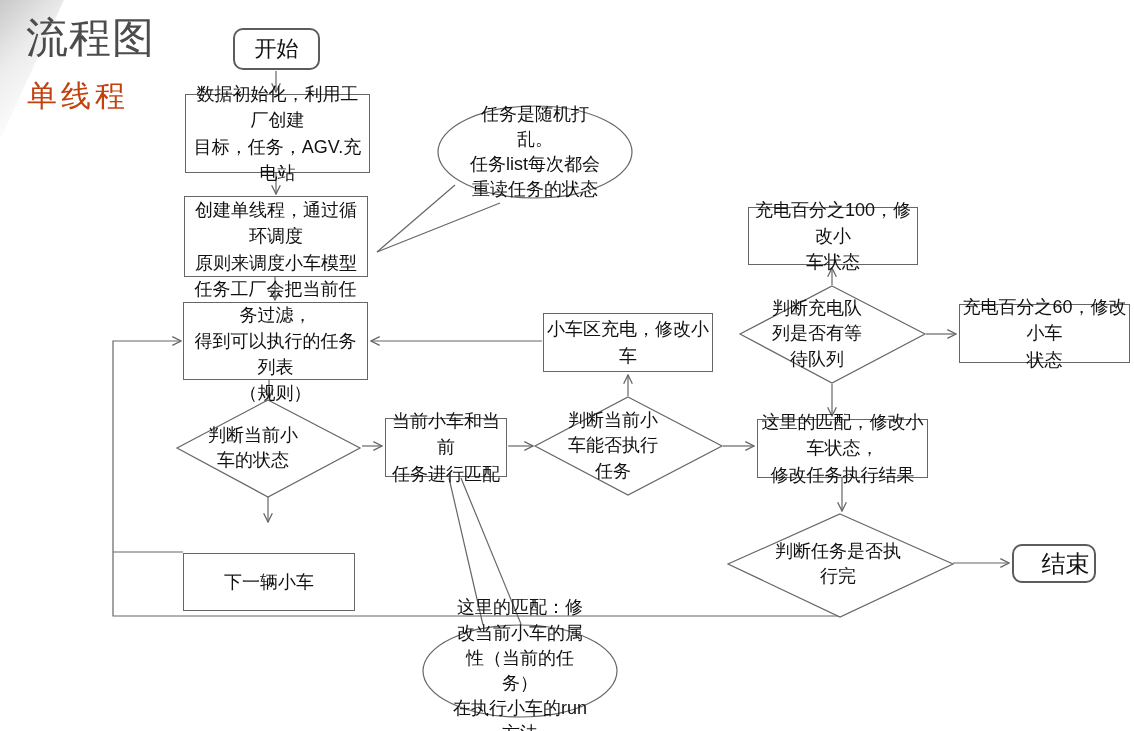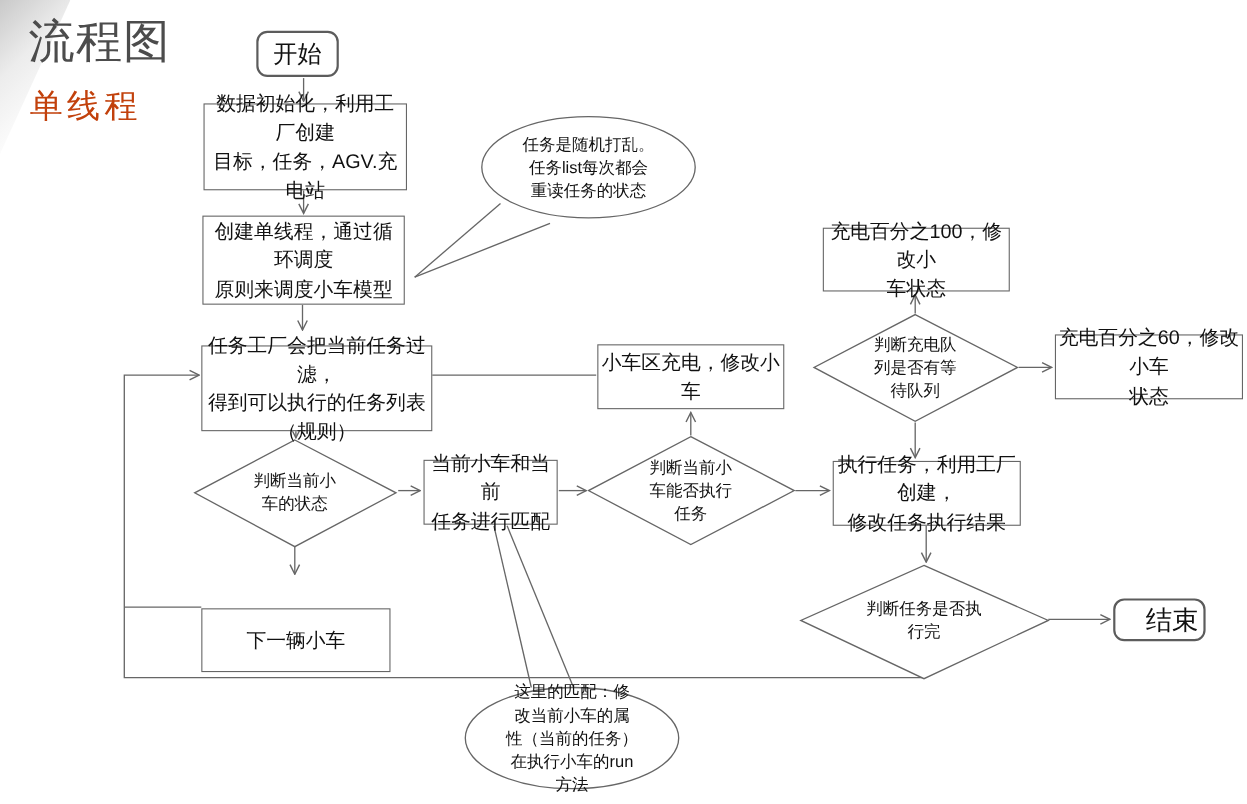--- a/index.html
+++ b/index.html
@@ -31,22 +31,22 @@
   }
   .node span, .shape-label span { display:block; }
   .terminal {
     position:absolute; background:#ffffff; border:2px solid #5c5c5c;
     border-radius:10px; display:flex; align-items:center; justify-content:center;
     text-align:center;
   }
   .terminal.start { font-size:22px; }
   .terminal.end   { font-size:24px;padding-left:23px; }
   .shape-label {
-    position:absolute; display:flex; align-items:center; justify-content:center;
-    text-align:center; font-size:15px; line-height:1.4; pointer-events:none;
+    position:absolute; display:flex; align-items:center; justify-content:flex-start;
+    text-align:center; font-size:18px; line-height:1.4; pointer-events:none;
   }
 </style>
 </head>
 <body>
 
 <div id="canvas">
 
   <div class="corner-fold"></div>
 
   <div class="page-title">流程图</div>
@@ -90,42 +90,42 @@
     <g stroke="#666666" stroke-width="1.2" fill="#ffffff">
       <polygon points="268,400 360,448 268,497 177,448"></polygon>
       <polygon points="628,397 722,446 628,495 535,446"></polygon>
       <polygon points="832,286 925,334 832,383 740,334"></polygon>
       <polygon points="840,514 953,564 840,617 728,564"></polygon>
       <ellipse cx="535" cy="152" rx="97" ry="46"></ellipse>
       <ellipse cx="520" cy="671" rx="97" ry="46"></ellipse>
     </g>
   </svg>
 
-  <div class="terminal start" style="left:233px;top:28px;width:75px;height:42px">
+  <div class="terminal start" style="left:233px;top:28px;width:87px;height:42px">
     <span>开始</span>
   </div>
   <div class="terminal end" style="left:1012px;top:544px;width:84px;height:39px">
     <span>结束</span>
   </div>
 
   <div class="node" style="left:185px;top:94px;width:185px;height:79px">
     <div>
       <span>数据初始化，利用工厂创建</span>
       <span>目标，任务，AGV.充电站</span>
     </div>
   </div>
 
   <div class="node" style="left:184px;top:196px;width:184px;height:81px">
     <div>
       <span>创建单线程，通过循环调度</span>
       <span>原则来调度小车模型</span>
     </div>
   </div>
 
-  <div class="node" style="left:183px;top:314px;width:210px;height:78px">
+  <div class="node" style="left:183px;top:302px;width:185px;height:78px">
     <div>
       <span>任务工厂会把当前任务过滤，</span>
       <span>得到可以执行的任务列表</span>
       <span>（规则）</span>
     </div>
   </div>
 
   <div class="node" style="left:183px;top:553px;width:172px;height:58px">
     <div>
       <span>下一辆小车</span>
@@ -154,21 +154,21 @@
 
   <div class="node" style="left:959px;top:304px;width:171px;height:59px">
     <div>
       <span>充电百分之60，修改小车</span>
       <span>状态</span>
     </div>
   </div>
 
   <div class="node" style="left:757px;top:419px;width:171px;height:59px">
     <div>
-      <span>执行任务，利用工厂创建，</span>
+      <span>这里的匹配，修改小车状态，</span>
       <span>修改任务执行结果</span>
     </div>
   </div>
 
   <div class="shape-label" style="left:208px;top:420px;width:120px;height:56px">
     <div>
       <span>判断当前小</span>
       <span>车的状态</span>
     </div>
   </div>

